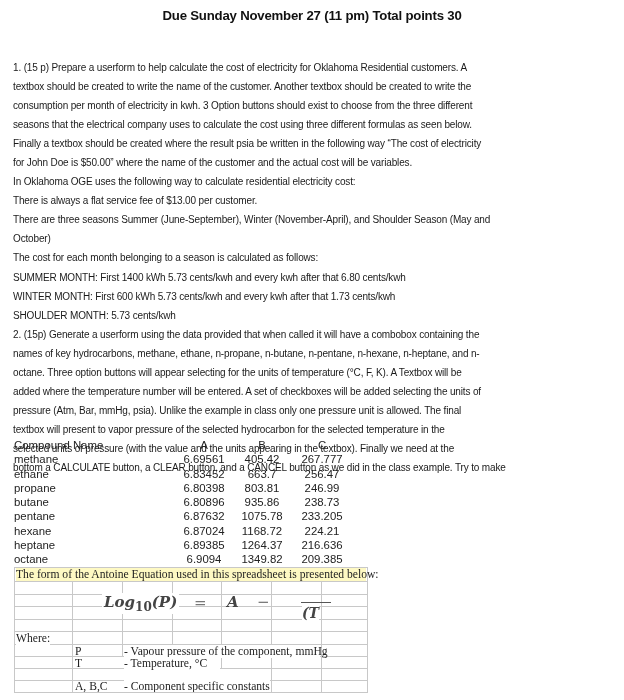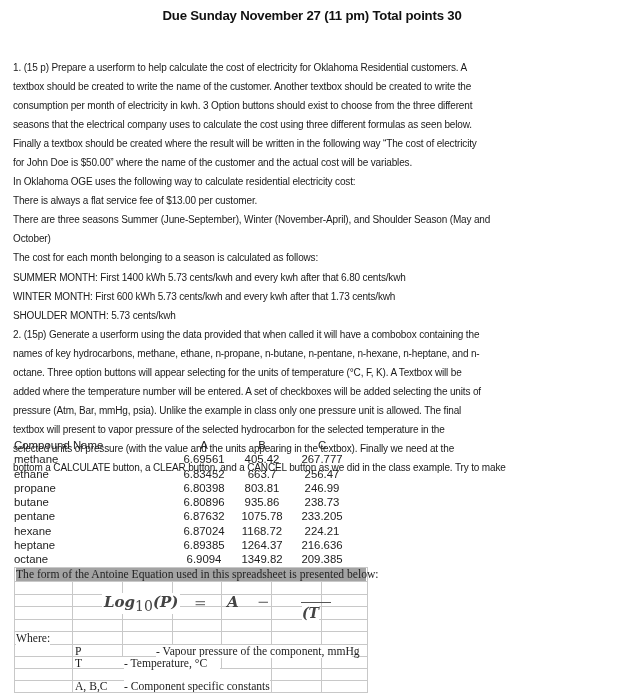--- a/index.html
+++ b/index.html
@@ -28,37 +28,37 @@
     .c-b { left: 218px; width: 60px; text-align: center; }
     .c-c { left: 278px; width: 60px; text-align: center; }
     .sheet {
       position: absolute; left: 14px; top: 567px; width: 354px; height: 126px;
       font-family: "Liberation Serif", serif; color: #222;
     }
     .hline { position: absolute; left: 0; width: 354px; height: 1px; background: #c8c8c8; }
     .vline { position: absolute; width: 1px; background: #c8c8c8; }
     .sheet-text { position: absolute; font-size: 11.6px; white-space: nowrap; line-height: 13px; }
     .eq { position: absolute; font-family: "DejaVu Serif", serif; font-style: italic; font-weight: bold; color: #444; }
-    .eq sub { font-size: 14px; font-weight: normal; font-style: normal; text-align: right; }
+    .eq sub { font-size: 12px; font-weight: bold; font-style: normal; text-align: right; }
     .eq-op { position: absolute; font-family: "DejaVu Sans", sans-serif; color: #777; font-size: 15px; }
     .frac-bar { position: absolute; height: 1px; background: #555; }
   </style>
 </head>
 <body>
 
 <div class="doc">
 
   <div class="title">Due Sunday November 27 (11 pm) Total points 30</div>
 
   <div class="body-text">
     <div class="line">1. (15 p) Prepare a userform to help calculate the cost of electricity for Oklahoma Residential customers. A</div>
     <div class="line">textbox should be created to write the name of the customer. Another textbox should be created to write the</div>
     <div class="line">consumption per month of electricity in kwh. 3 Option buttons should exist to choose from the three different</div>
     <div class="line">seasons that the electrical company uses to calculate the cost using three different formulas as seen below.</div>
-    <div class="line">Finally a textbox should be created where the result will be written in the following way “The cost of electricity</div>
+    <div class="line">Finally a textbox should be created where the result psia be written in the following way “The cost of electricity</div>
     <div class="line">for John Doe is $50.00” where the name of the customer and the actual cost will be variables.</div>
     <div class="line">In Oklahoma OGE uses the following way to calculate residential electricity cost:</div>
     <div class="line">There is always a flat service fee of $13.00 per customer.</div>
     <div class="line">
       <span>There are three seasons </span><b>Summer</b><span> (June-September), </span><b>Winter</b><span> (November-April), and </span><b>Shoulder Season (</b><span>May and</span>
     </div>
     <div class="line">October)</div>
     <div class="line">The cost for each month belonging to a season is calculated as follows:</div>
     <div class="line">SUMMER MONTH: First 1400 kWh 5.73 cents/kwh and every kwh after that 6.80 cents/kwh</div>
     <div class="line">WINTER MONTH: First 600 kWh 5.73 cents/kwh and every kwh after that 1.73 cents/kwh</div>
@@ -150,32 +150,32 @@
     <div class="vline" style="left:158px;top:14px;height:63px"></div>
     <div class="vline" style="left:207px;top:14px;height:63px"></div>
     <div class="vline" style="left:207px;top:89px;height:12px"></div>
     <div class="vline" style="left:257px;top:14px;height:63px"></div>
     <div class="vline" style="left:257px;top:89px;height:37px"></div>
     <div class="vline" style="left:307px;top:14px;height:112px"></div>
     <div class="vline" style="left:353px;top:0;height:126px"></div>
     <div class="vline" style="left:108px;top:77px;height:12px"></div>
     <div class="vline" style="left:58px;top:77px;height:12px"></div>
 
-    <div class="sheet-text" style="left:2px;top:1px;width:350px;background:#a3a3a3;">The form of the Antoine Equation used in this spreadsheet is presented below:</div>
+    <div class="sheet-text" style="left:2px;top:1px;width:350px;background:#fef9c3;">The form of the Antoine Equation used in this spreadsheet is presented below:</div>
 
     <div class="eq" style="left:88px;top:26px;font-size:15px;background:#fff;padding:0 2px;"><span>Log</span><sub>10</sub><span>(P)</span></div>
     <div class="eq-op" style="left:180px;top:27px;">=</div>
     <div class="eq" style="left:213px;top:26px;font-size:15px;">A</div>
     <div class="eq-op" style="left:243px;top:26px;">−</div>
     <div class="frac-bar" style="left:287px;top:35px;width:30px;"></div>
     <div class="eq" style="left:288px;top:38px;font-size:14px;background:#fff;">(T</div>
 
     <div class="sheet-text" style="left:2px;top:65px;background:#fff;">Where:</div>
 
     <div class="sheet-text" style="left:61px;top:78px;">P</div>
-    <div class="sheet-text" style="left:110px;top:78px;width:196px;background:#fff;margin-left:32px;">- Vapour pressure of the component, mmHg</div>
+    <div class="sheet-text" style="left:110px;top:78px;width:196px;background:#fff;">- Vapour pressure of the component, mmHg</div>
     <div class="sheet-text" style="left:61px;top:90px;">T</div>
     <div class="sheet-text" style="left:110px;top:90px;background:#fff;width:96px;">-  Temperature, °C</div>
     <div class="sheet-text" style="left:61px;top:113px;height:12px;overflow:hidden;">A, B,C</div>
     <div class="sheet-text" style="left:110px;top:113px;height:12px;overflow:hidden;background:#fff;width:146px;">-  Component specific constants</div>
   </div>
 
 </div>
 
 </body></html>

